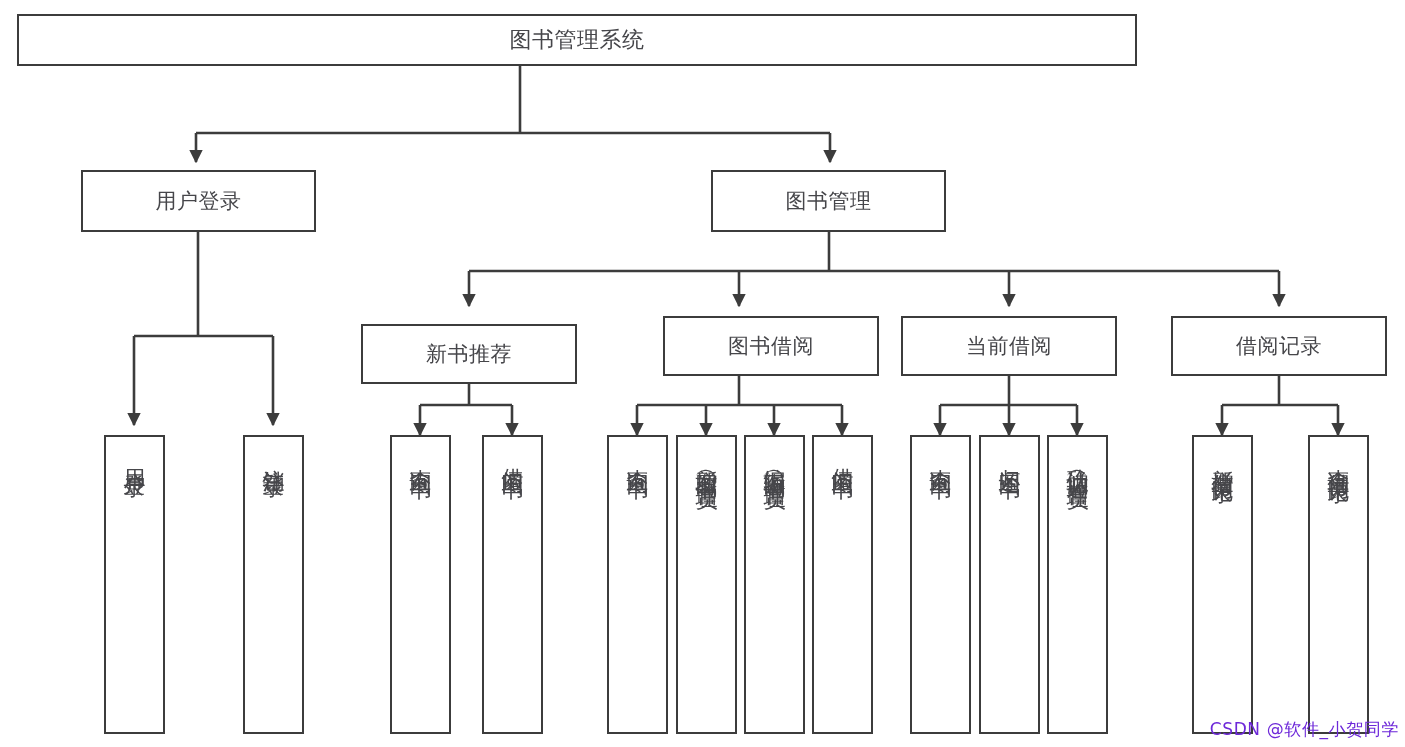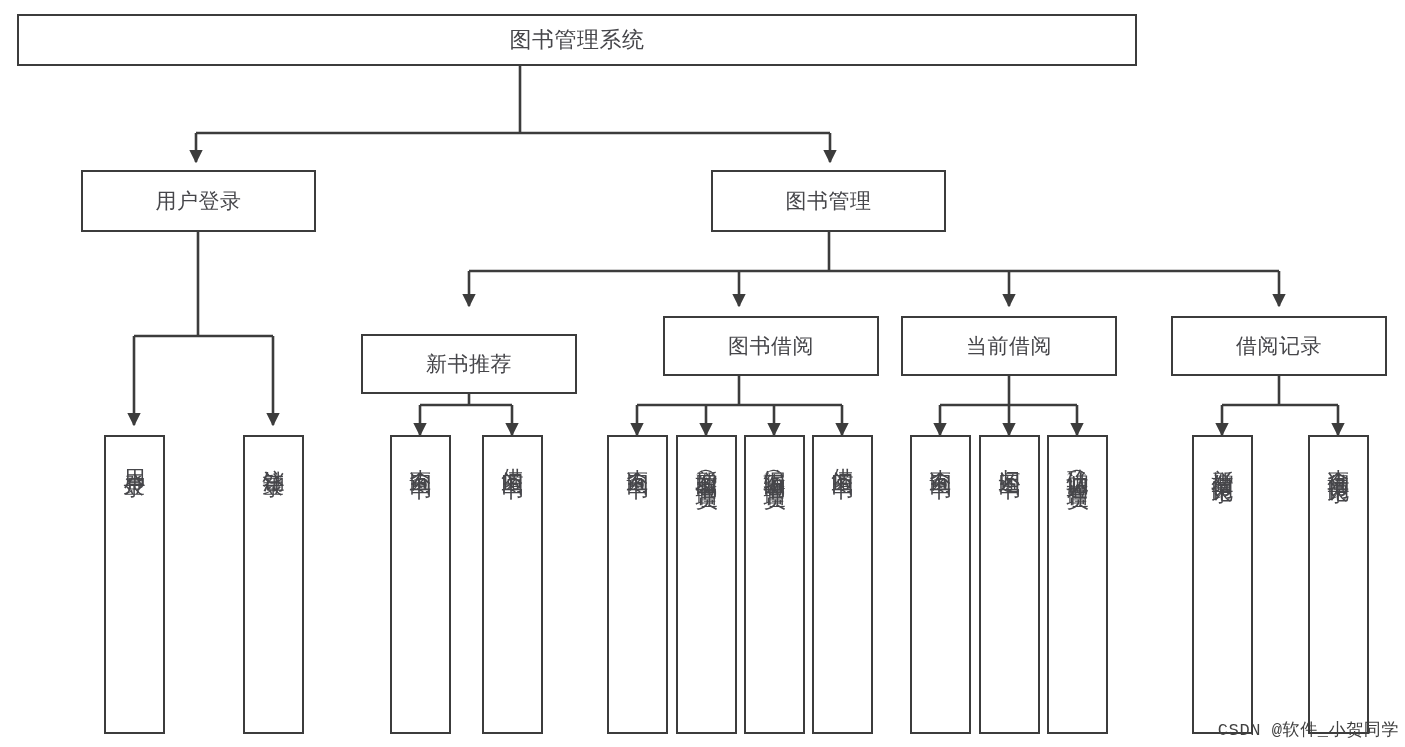--- a/index.html
+++ b/index.html
@@ -54,26 +54,25 @@
     line-height:1.08;
     letter-spacing:3px;
     white-space:nowrap;
     color:#46464a;
   }
   .watermark{
     position:absolute;
     right:6px;
     bottom:6px;
     font-size:17px;
-    color:#404040;
+    color:#6d28d9;
     letter-spacing:0.6px;
     white-space:nowrap;
     z-index:5;
     user-select:none;
-    font-family:Liberation Mono, monospace;
   }
 </style>
 </head>
 <body>
 
 <div id="diagram">
 
   <svg id="edges" viewBox="0 0 1405 747" xmlns="http://www.w3.org/2000/svg">
     <defs>
       <marker id="arrow" viewBox="0 0 10 10" refX="9" refY="5" markerWidth="5.2" markerHeight="5.2" orient="auto-start-reverse">
@@ -129,21 +128,21 @@
   </div>
 
   <div class="node" style="left:81px; top:170px; width:235px; height:62px;">
     <span class="label">用户登录</span>
   </div>
 
   <div class="node" style="left:711px; top:170px; width:235px; height:62px;">
     <span class="label">图书管理</span>
   </div>
 
-  <div class="node" style="left:361px; top:334px; width:216px; height:60px;">
+  <div class="node" style="left:361px; top:324px; width:216px; height:60px;">
     <span class="label">新书推荐</span>
   </div>
 
   <div class="node" style="left:631px; top:316px; width:216px; height:60px;margin-left:32px;">
     <span class="label">图书借阅</span>
   </div>
 
   <div class="node" style="left:901px; top:316px; width:216px; height:60px;justify-content:center;">
     <span class="label">当前借阅</span>
   </div>

